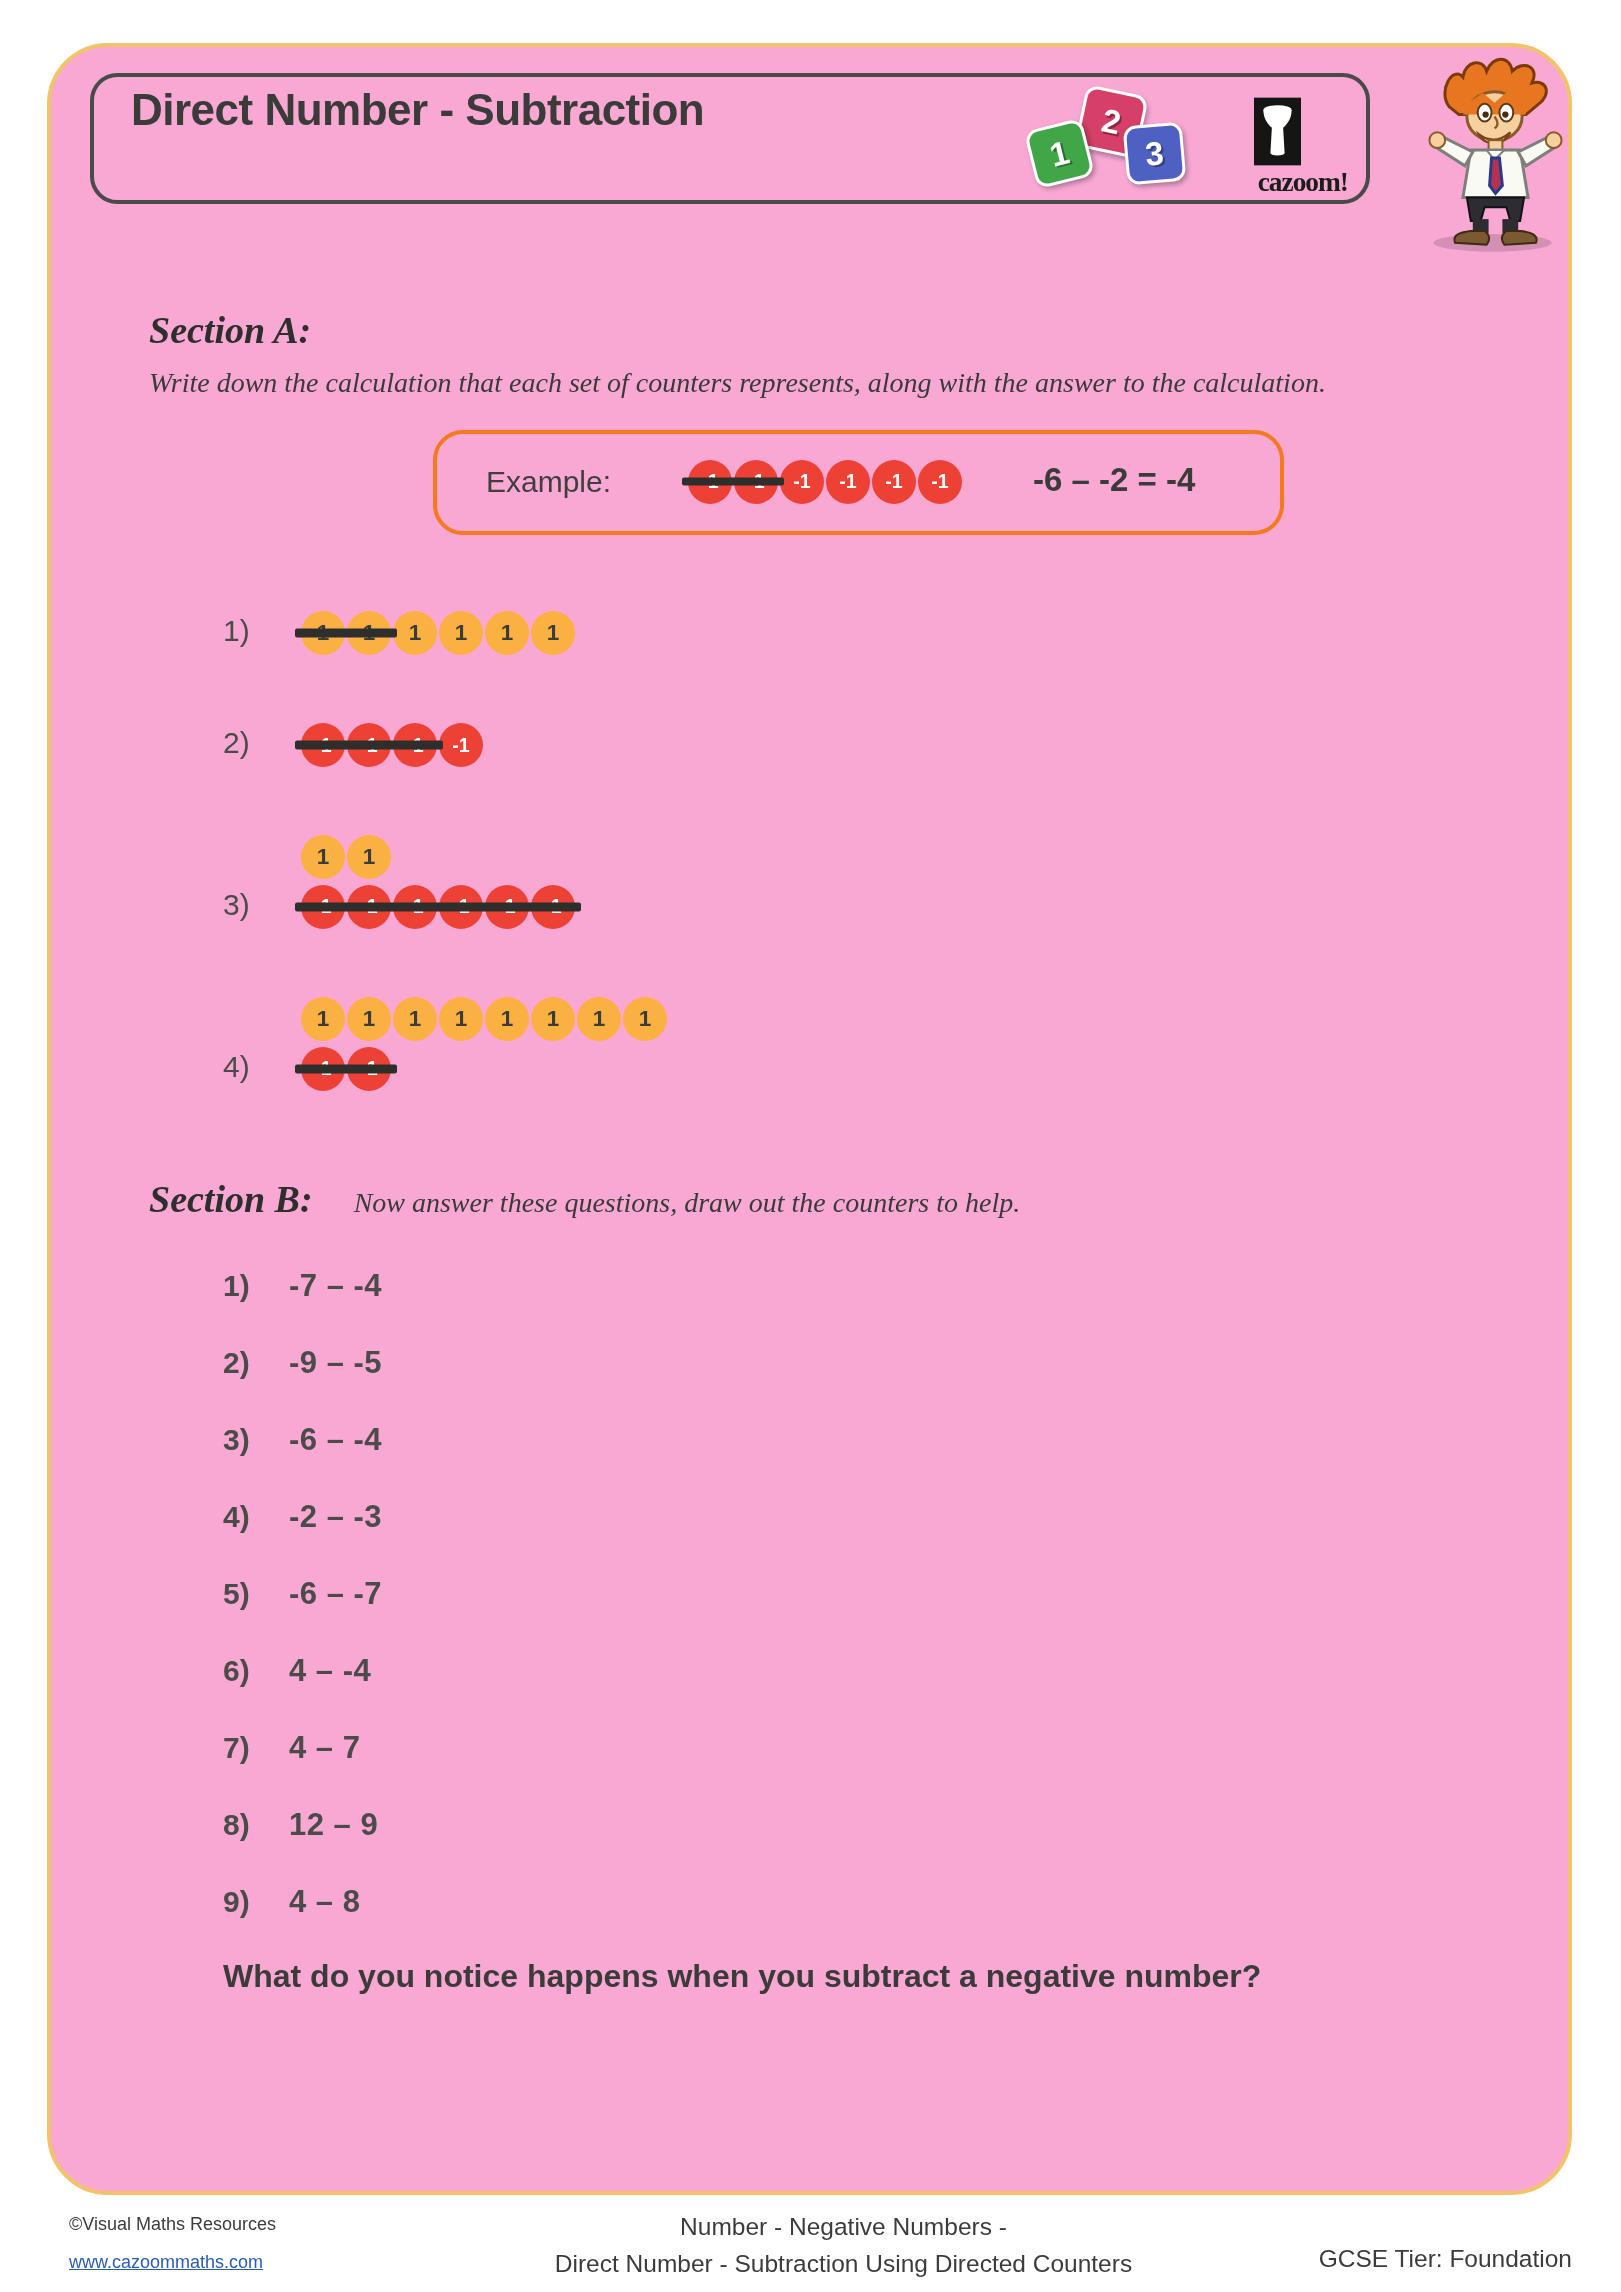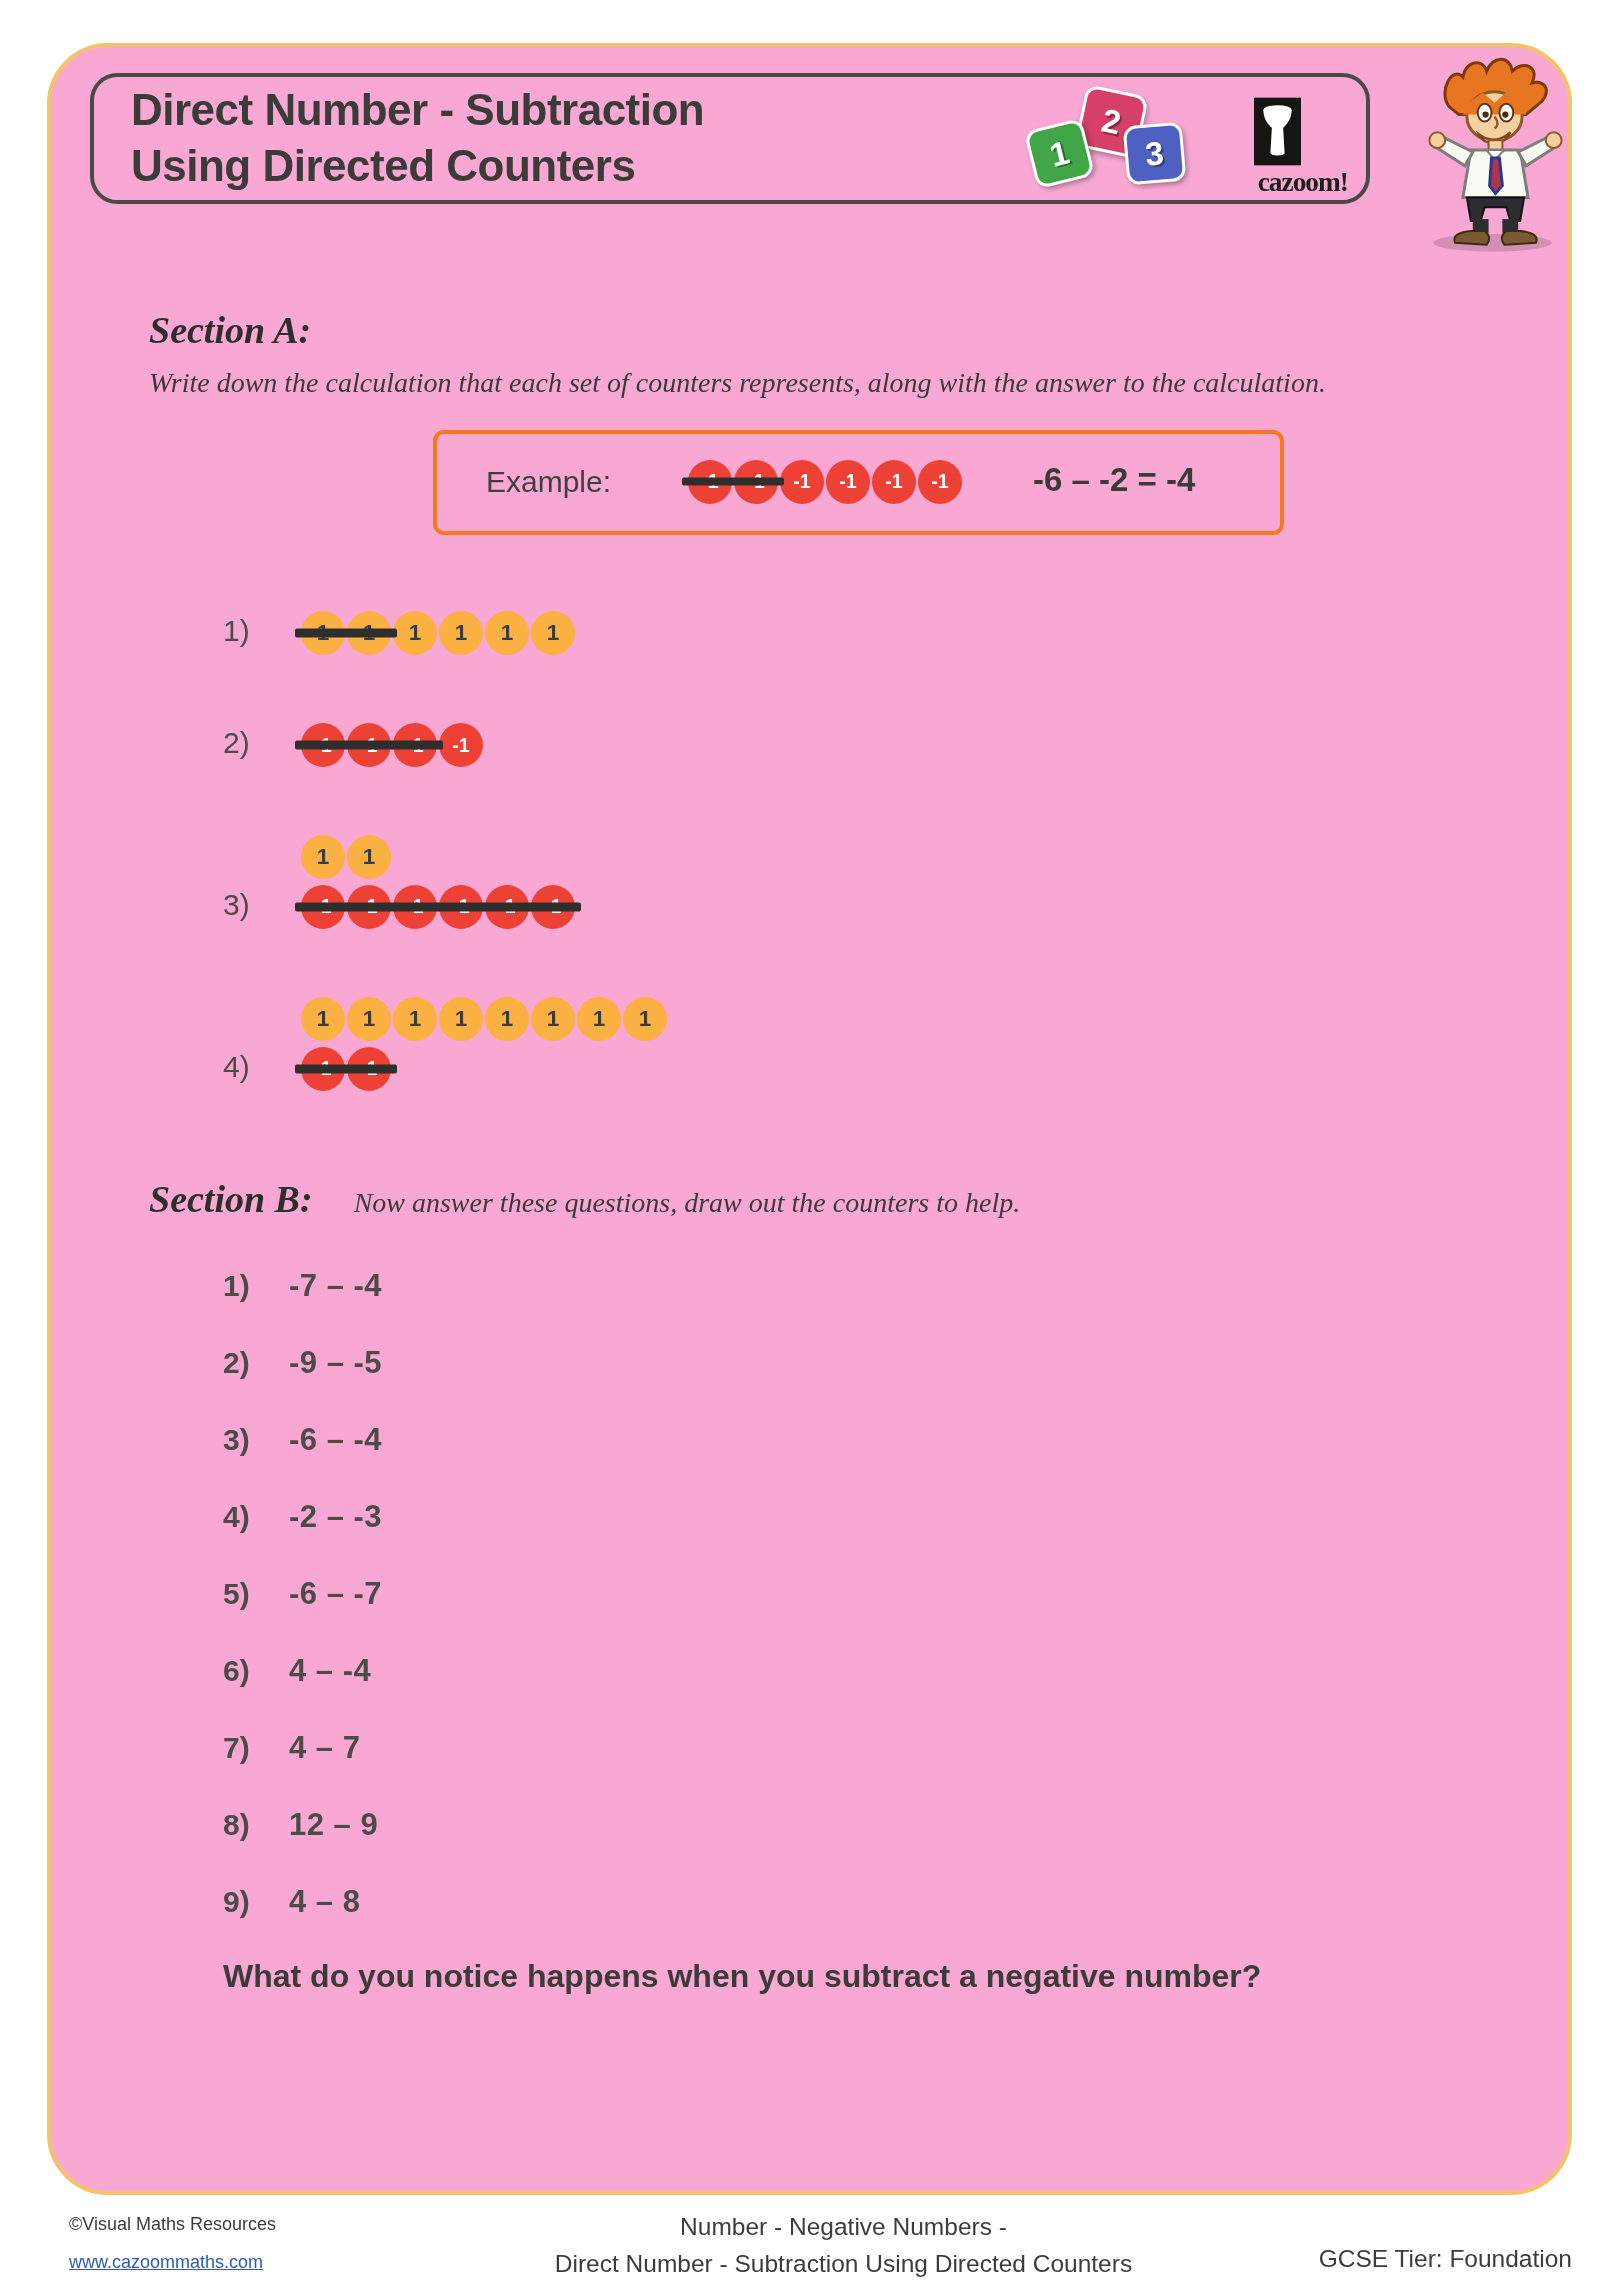--- a/index.html
+++ b/index.html
@@ -36,21 +36,21 @@
 
   
   .serif-h{font-family:"Liberation Serif",serif;font-weight:bold;font-style:italic;
            font-size:38px;color:#2e2e2d;}
   .serif-i{font-family:"Liberation Serif",serif;font-style:italic;font-size:28px;color:#3a3a39;}
   .secA-h{position:absolute;left:98px;top:261px;}
   .secA-i{position:absolute;left:98px;top:320px;}
 
   
   .example-box{position:absolute;left:382px;top:383px;width:851px;height:105px;box-sizing:border-box;
-               border:4.9px solid #f4791f;border-radius:11px;}
+               border:4.9px solid #f4791f;border-radius:30px;}
   .example-label{position:absolute;left:49px;top:31px;font-size:30px;color:#3f3f3e;}
   .example-counters{position:absolute;left:251px;top:25.5px;}
   .example-eq{position:absolute;left:596px;top:26.5px;font-size:33px;font-weight:bold;color:#3b3b3a;}
 
   
   .counter-row{position:relative;display:flex;gap:2px;}
   .counter{width:44px;height:44px;border-radius:50%;display:flex;align-items:center;
            justify-content:center;font-weight:bold;flex:0 0 auto;}
   .counter.yellow{background:#fbb042;color:#3b3b3a;font-size:22.5px;}
   .counter.red{background:#ee4136;color:#ffffff;font-size:19.6px;}
@@ -81,21 +81,20 @@
 </style>
 </head>
 <body>
 
 <div id="page">
   <div class="sheet">
 
     <div class="title-box">
       <div class="title-text">
         <div>Direct Number - Subtraction</div>
-        <div>Using Directed Counters</div>
       </div>
 
       <div class="block block-2">
         <span>2</span>
       </div>
       <div class="block block-1">
         <span>1</span>
       </div>
       <div class="block block-3">
         <span>3</span>

